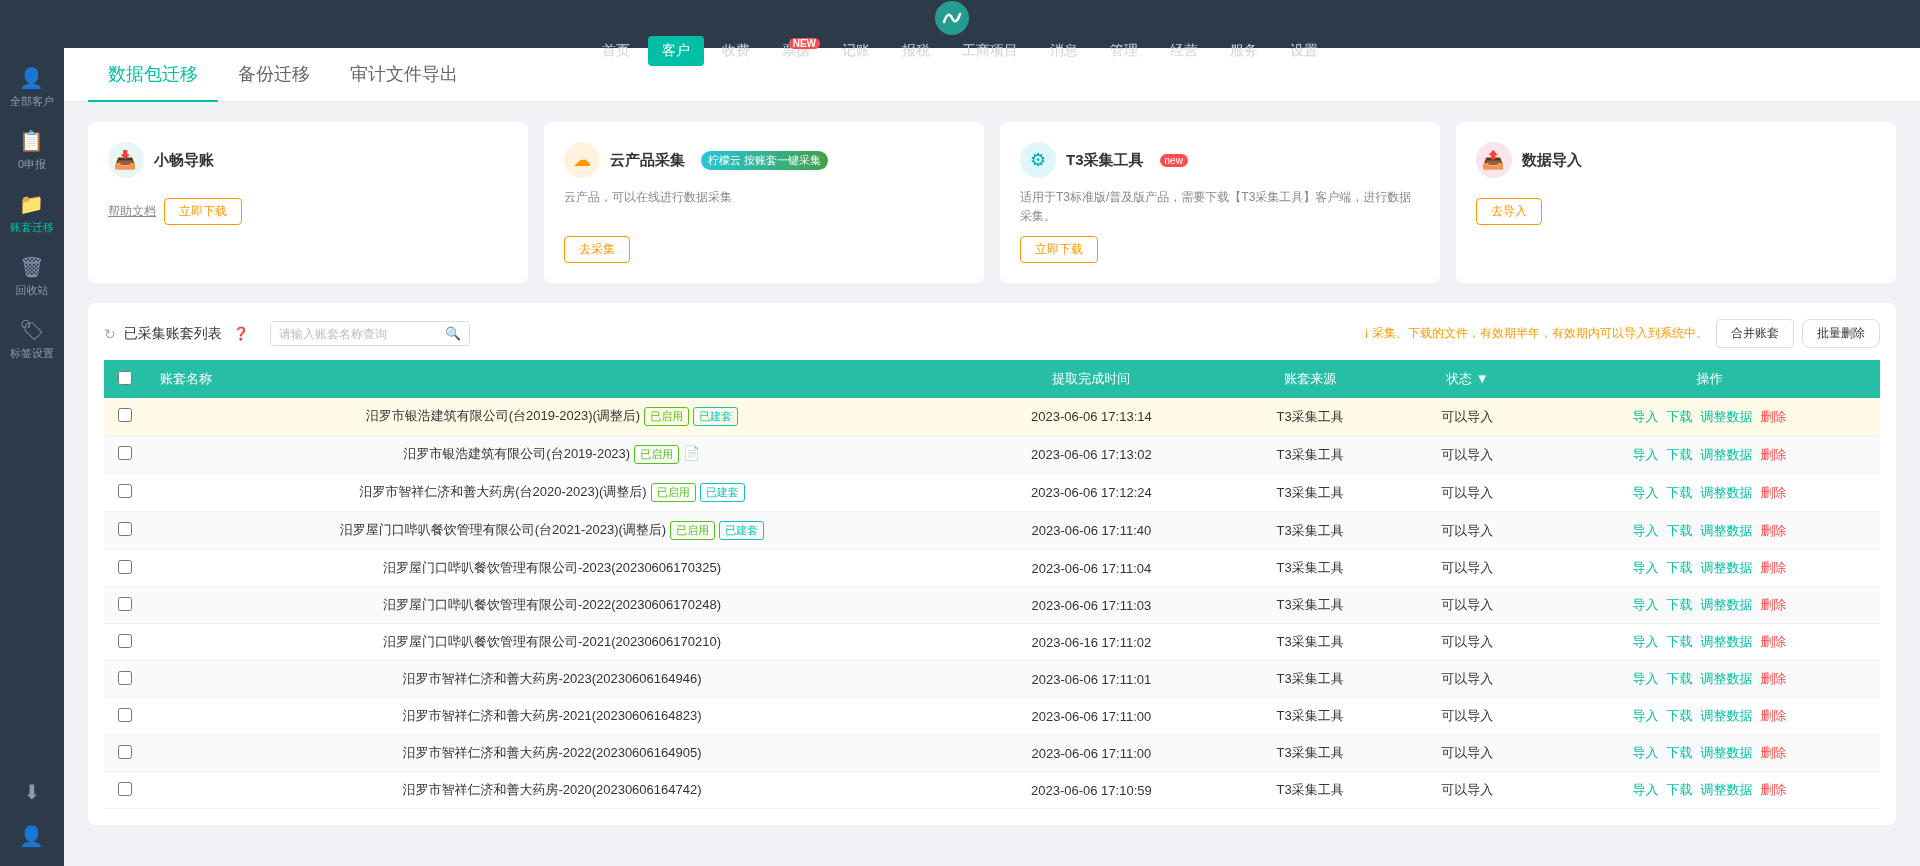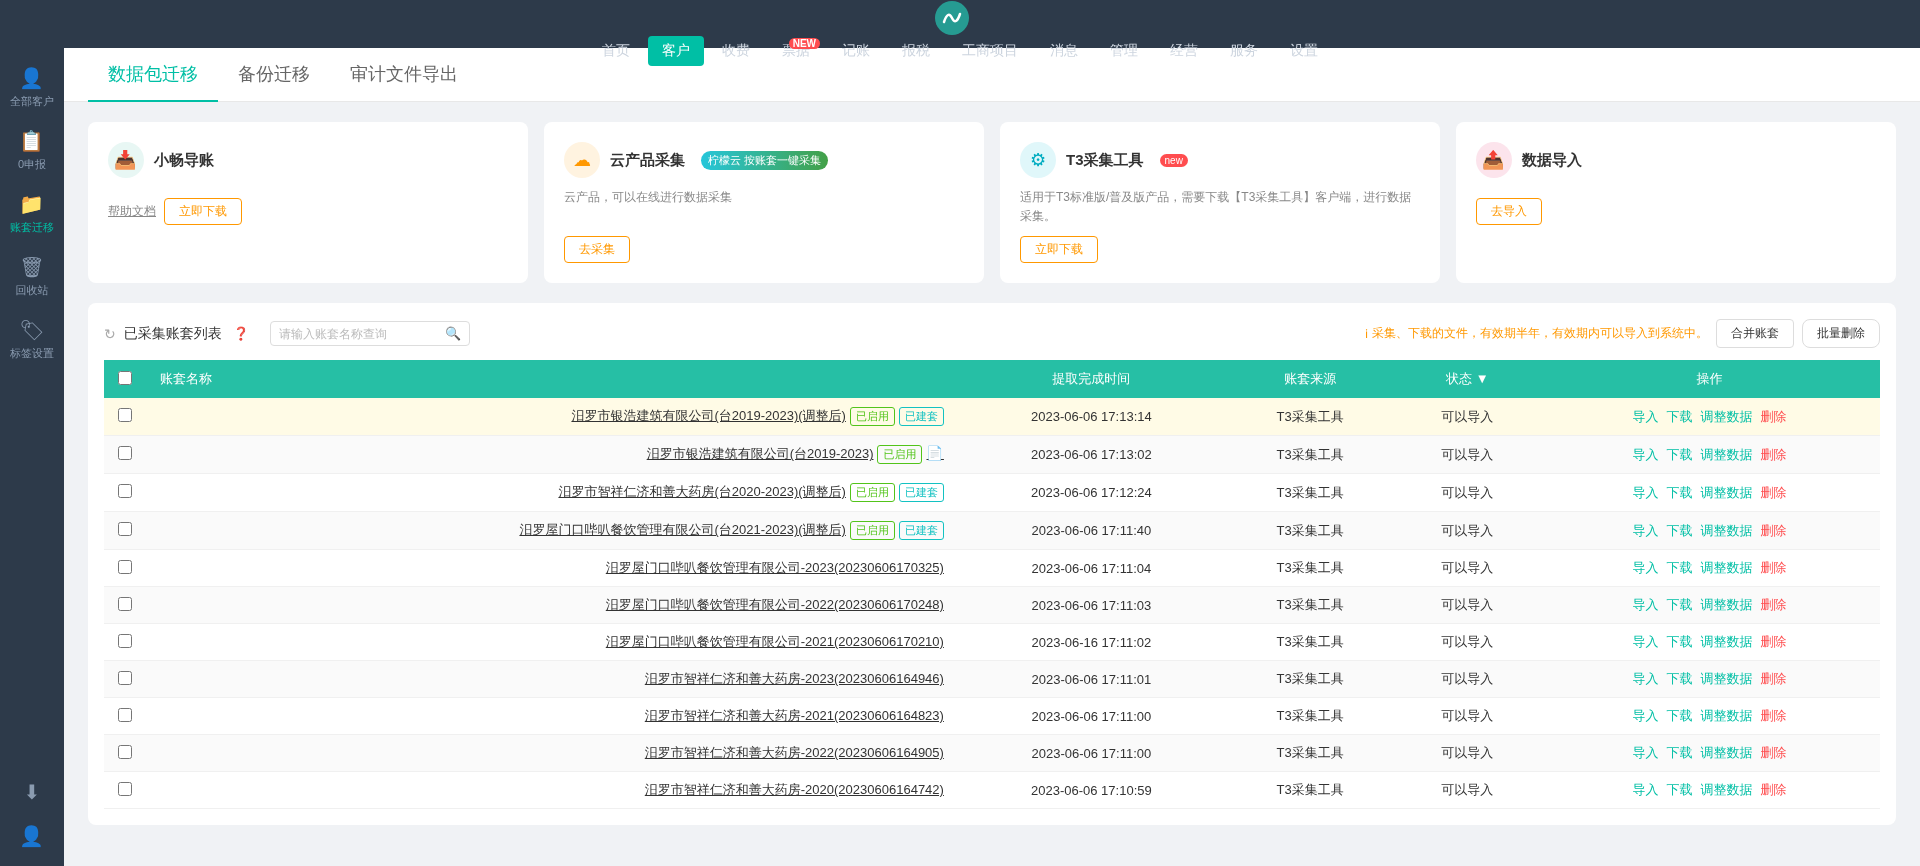--- a/index.html
+++ b/index.html
@@ -70,21 +70,21 @@
     table { width: 100%; border-collapse: collapse; font-size: 13px; }
     thead tr { background: #26bfa5; color: #fff; }
     thead th { padding: 10px 14px; text-align: center; font-weight: 500; white-space: nowrap; }
     thead th:first-child { width: 40px; }
     thead th:nth-child(2) { text-align: left; }
     tbody tr { border-bottom: 1px solid #f0f0f0; }
     tbody tr:nth-child(odd) { background: #fff; }
     tbody tr:nth-child(even) { background: #fafafa; }
     tbody tr.highlighted { background: #fffbe6; }
     tbody td { padding: 9px 14px; text-align: center; white-space: nowrap; }
-    tbody td:nth-child(2) { text-align: right; text-decoration: underline; }
+    tbody td:nth-child(2) { text-align: center; }
     .tag { display: inline-block; border: 1px solid; border-radius: 3px; font-size: 11px; padding: 1px 5px; margin-left: 4px; }
     .tag.green { border-color: #52c41a; color: #52c41a; }
     .tag.teal { border-color: #13c2c2; color: #13c2c2; }
     .action-link { color: #00bfa5; cursor: pointer; margin: 0 4px; font-size: 13px; }
     .action-link.danger { color: #ff4d4f; }
     input[type="checkbox"] { cursor: pointer; width: 14px; height: 14px; }
     .icon-file { color: #aaa; font-size: 14px; margin-left: 4px; cursor: pointer; }
     .status-text { color: #333; }
   </style>
 </head>

